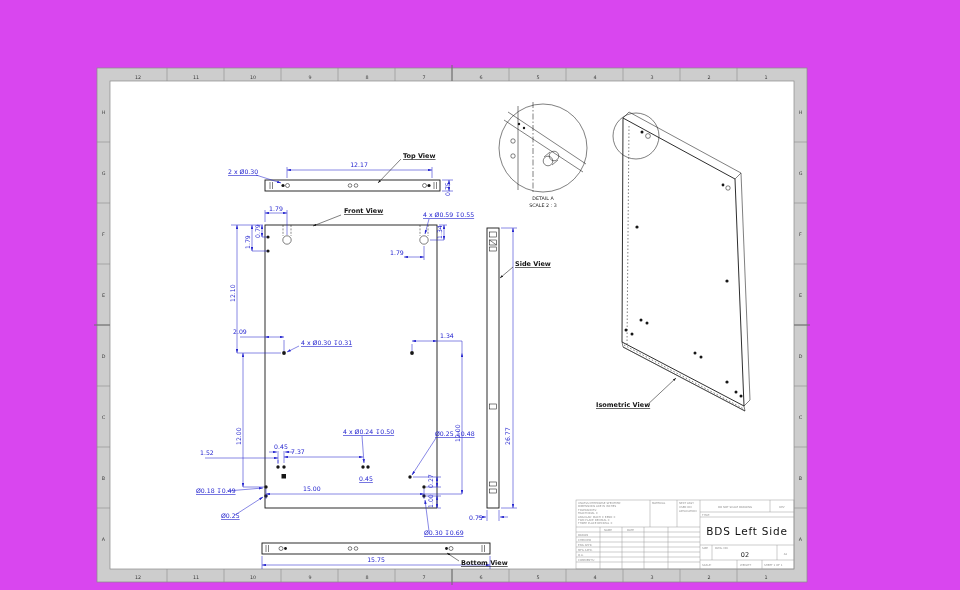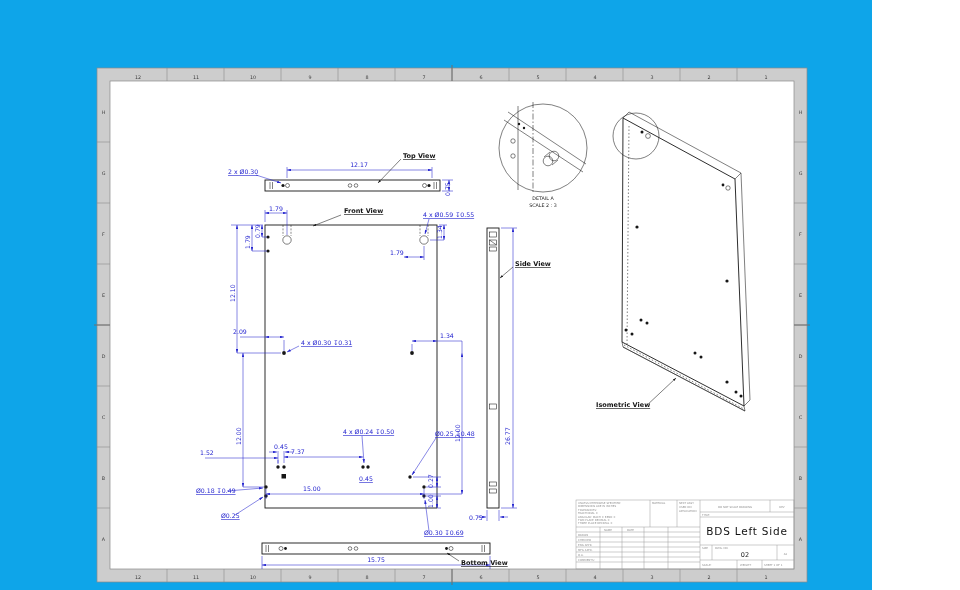--- a/index.html
+++ b/index.html
@@ -1,16 +1,16 @@
 <!DOCTYPE html>
 <html><head>
 <meta charset="utf-8">
 <style>
   html,body{margin:0;padding:0;background:#ffffff;}
-  .stage{position:relative;width:872px;height:590px;background:#0ea5e9;font-family:"DejaVu Sans",sans-serif;overflow:hidden;}
+  .stage{position:relative;width:960px;height:590px;background:#d946ef;font-family:"DejaVu Sans",sans-serif;overflow:hidden;}
   svg text{font-family:"DejaVu Sans",sans-serif;}
   .zone{font-size:4.8px;fill:#3a3a3a;text-anchor:middle;}
   .dim{font-size:6.2px;fill:#2525cf;}
   .dimm{font-size:6.2px;fill:#2525cf;text-anchor:middle;}
   .callout{text-decoration:underline;}
   .vlabel{font-size:6.5px;font-weight:600;fill:#141414;text-decoration:underline;}
   .dlabel{font-size:4.8px;fill:#222;text-anchor:middle;}
   .tiny{font-size:2.7px;fill:#8f8f8f;}
   .tinyc{font-size:2.7px;fill:#8f8f8f;text-anchor:middle;}
   .ttl{font-size:10.5px;fill:#111;text-anchor:middle;letter-spacing:0.8px;}

